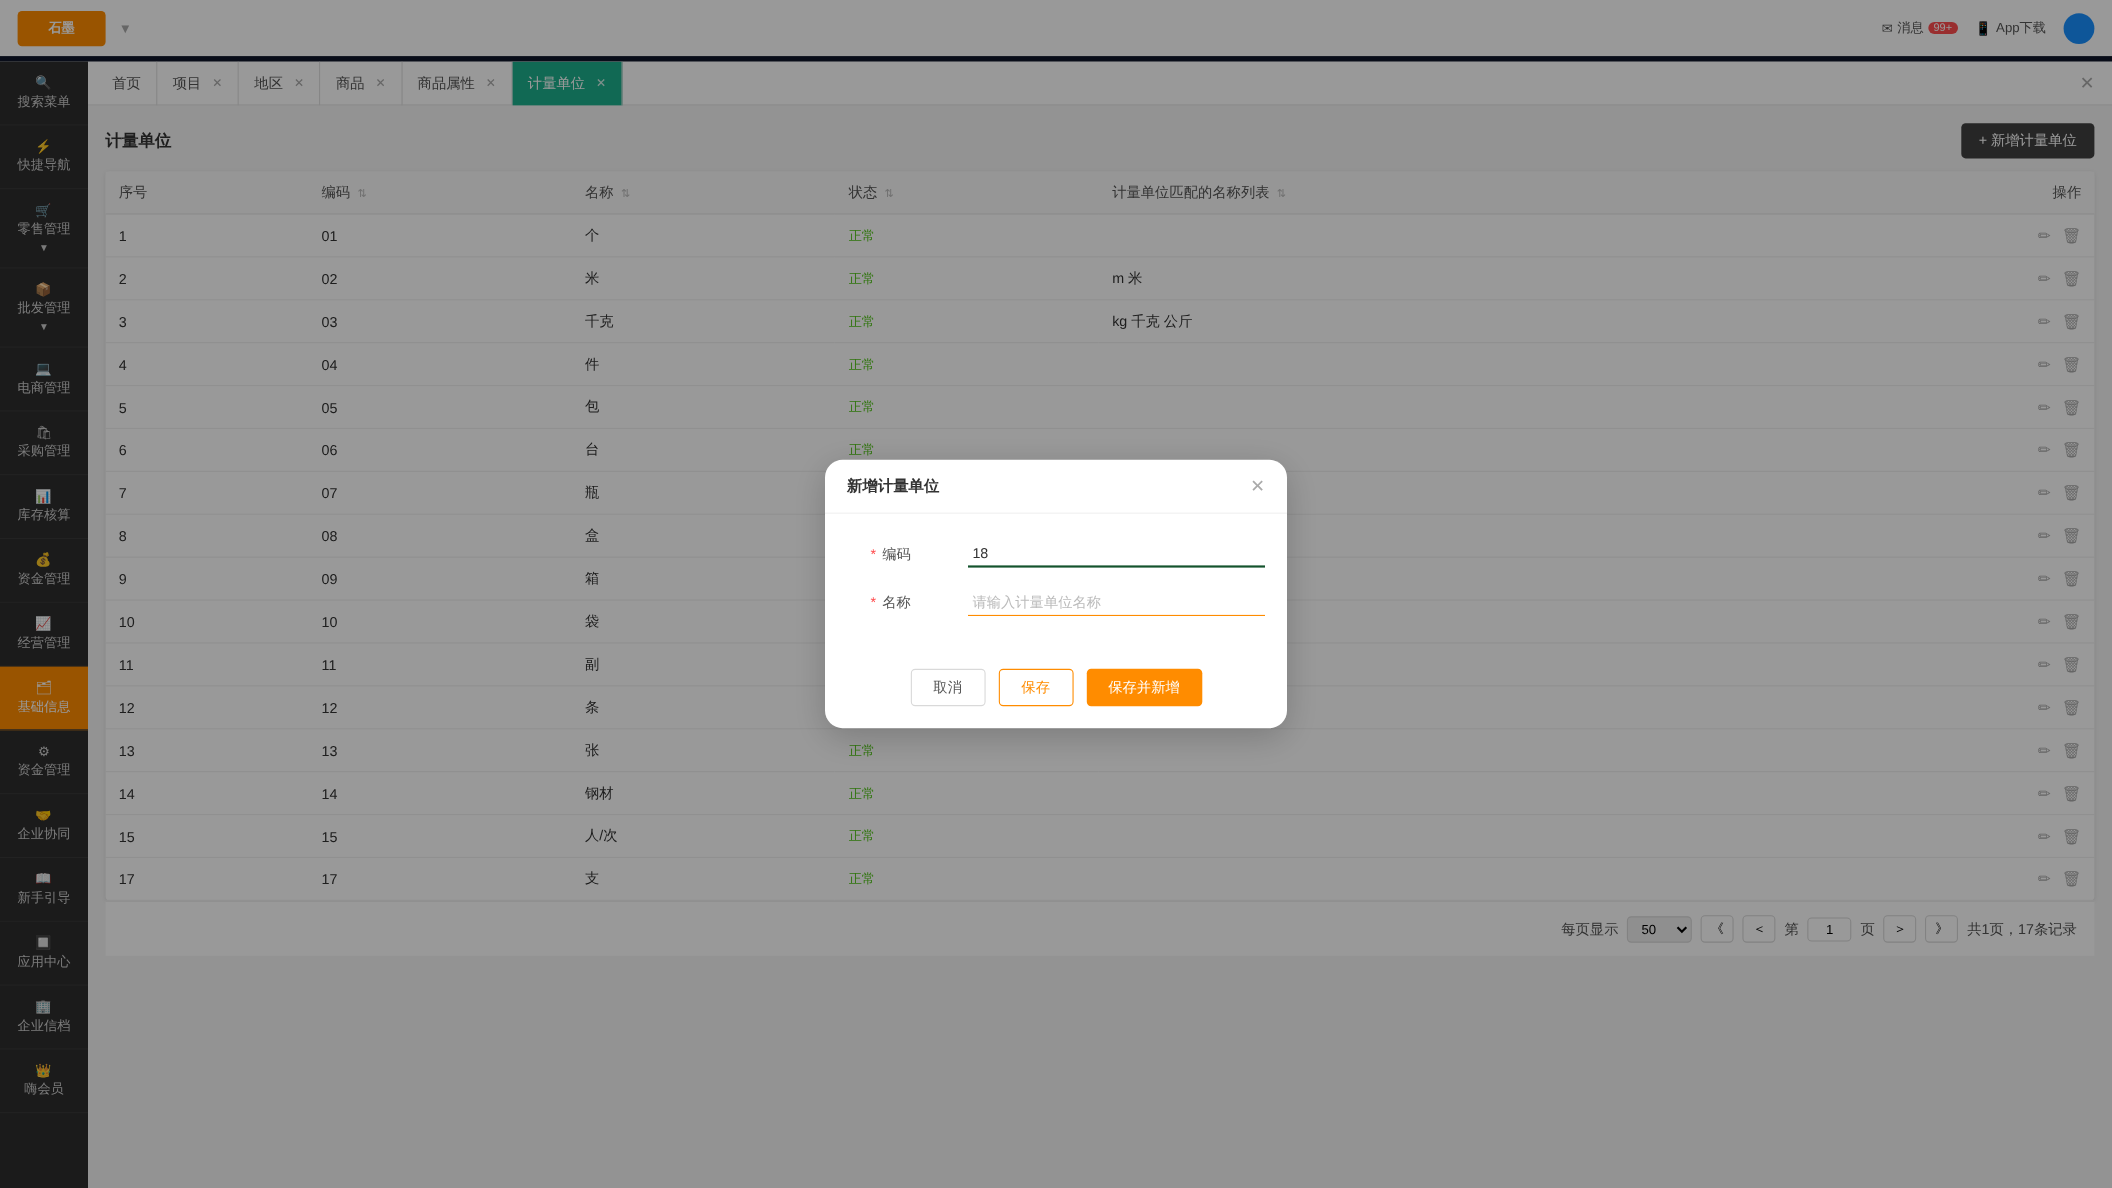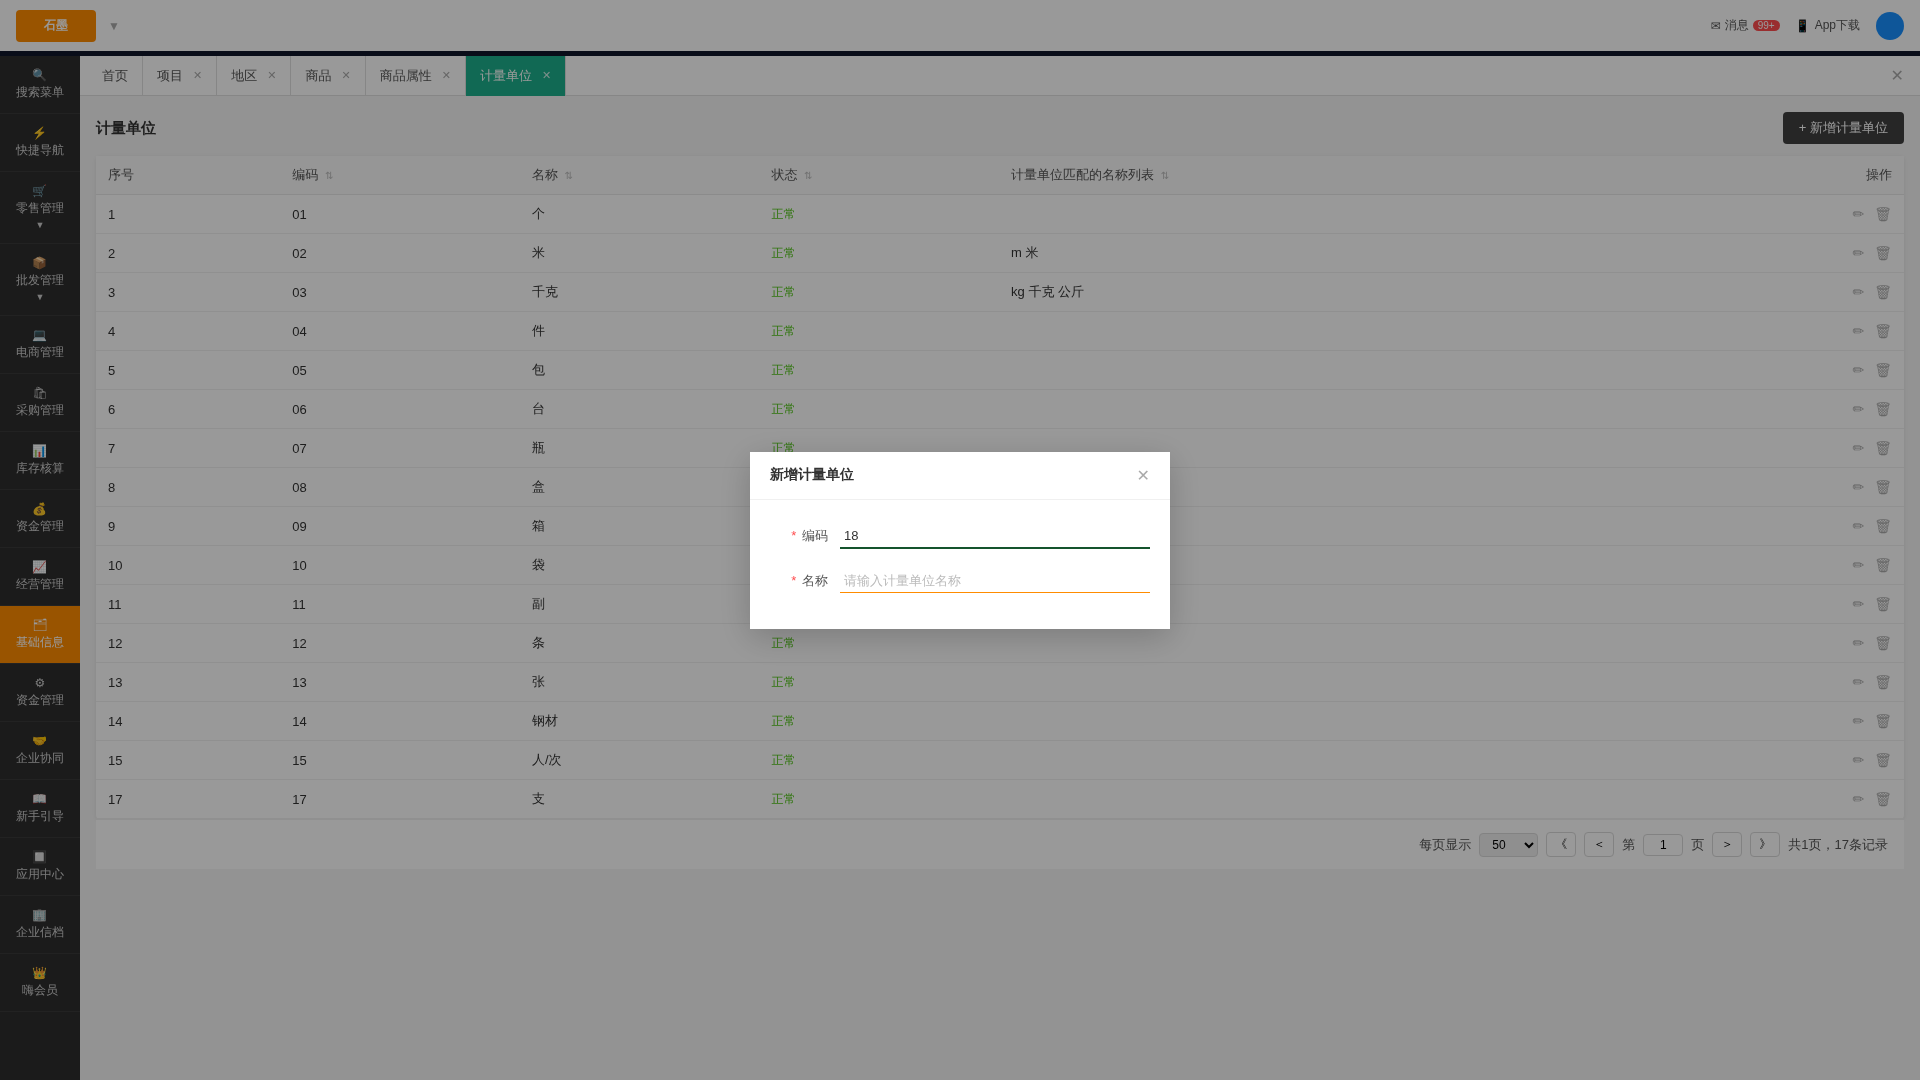--- a/index.html
+++ b/index.html
@@ -232,21 +232,21 @@
       background: rgba(0,0,0,0.4);
       display: flex;
       align-items: center;
       justify-content: center;
       z-index: 100;
     }
 
     
     .modal {
       background: #fff;
-      border-radius: 0;
+      border-radius: 16px;
       width: 420px;
       box-shadow: 0 8px 32px rgba(0,0,0,0.2);
       overflow: hidden;
     }
     .modal-header {
       display: flex;
       justify-content: space-between;
       align-items: center;
       padding: 14px 20px;
       border-bottom: 1px solid #f0f0f0;
@@ -261,20 +261,21 @@
       color: #aaa;
       font-size: 16px;
     }
     .modal-body {
       padding: 24px 20px 16px;
     }
     .form-row {
       display: flex;
       align-items: center;
       margin-bottom: 20px;
+      gap: 40px;
     }
     .form-label {
       width: 70px;
       text-align: right;
       padding-right: 12px;
       font-size: 13px;
       color: #555;
     }
     .form-label .required {
       color: #ff4d4f;
@@ -718,14 +719,19 @@
         <input class="form-input" type="text" value="18" style="">
       </div>
       <div class="form-row">
         <label class="form-label">
           <span class="required">*</span>
           <span>名称</span>
         </label>
         <input class="form-input active-input" type="text" placeholder="请输入计量单位名称" style="">
       </div>
     </div>
+    <div class="modal-footer">
+      <button class="btn-cancel">取消</button>
+      <button class="btn-save">保存</button>
+      <button class="btn-save-new">保存并新增</button>
+    </div>
   </div>
 </div>
 
 </body></html>

